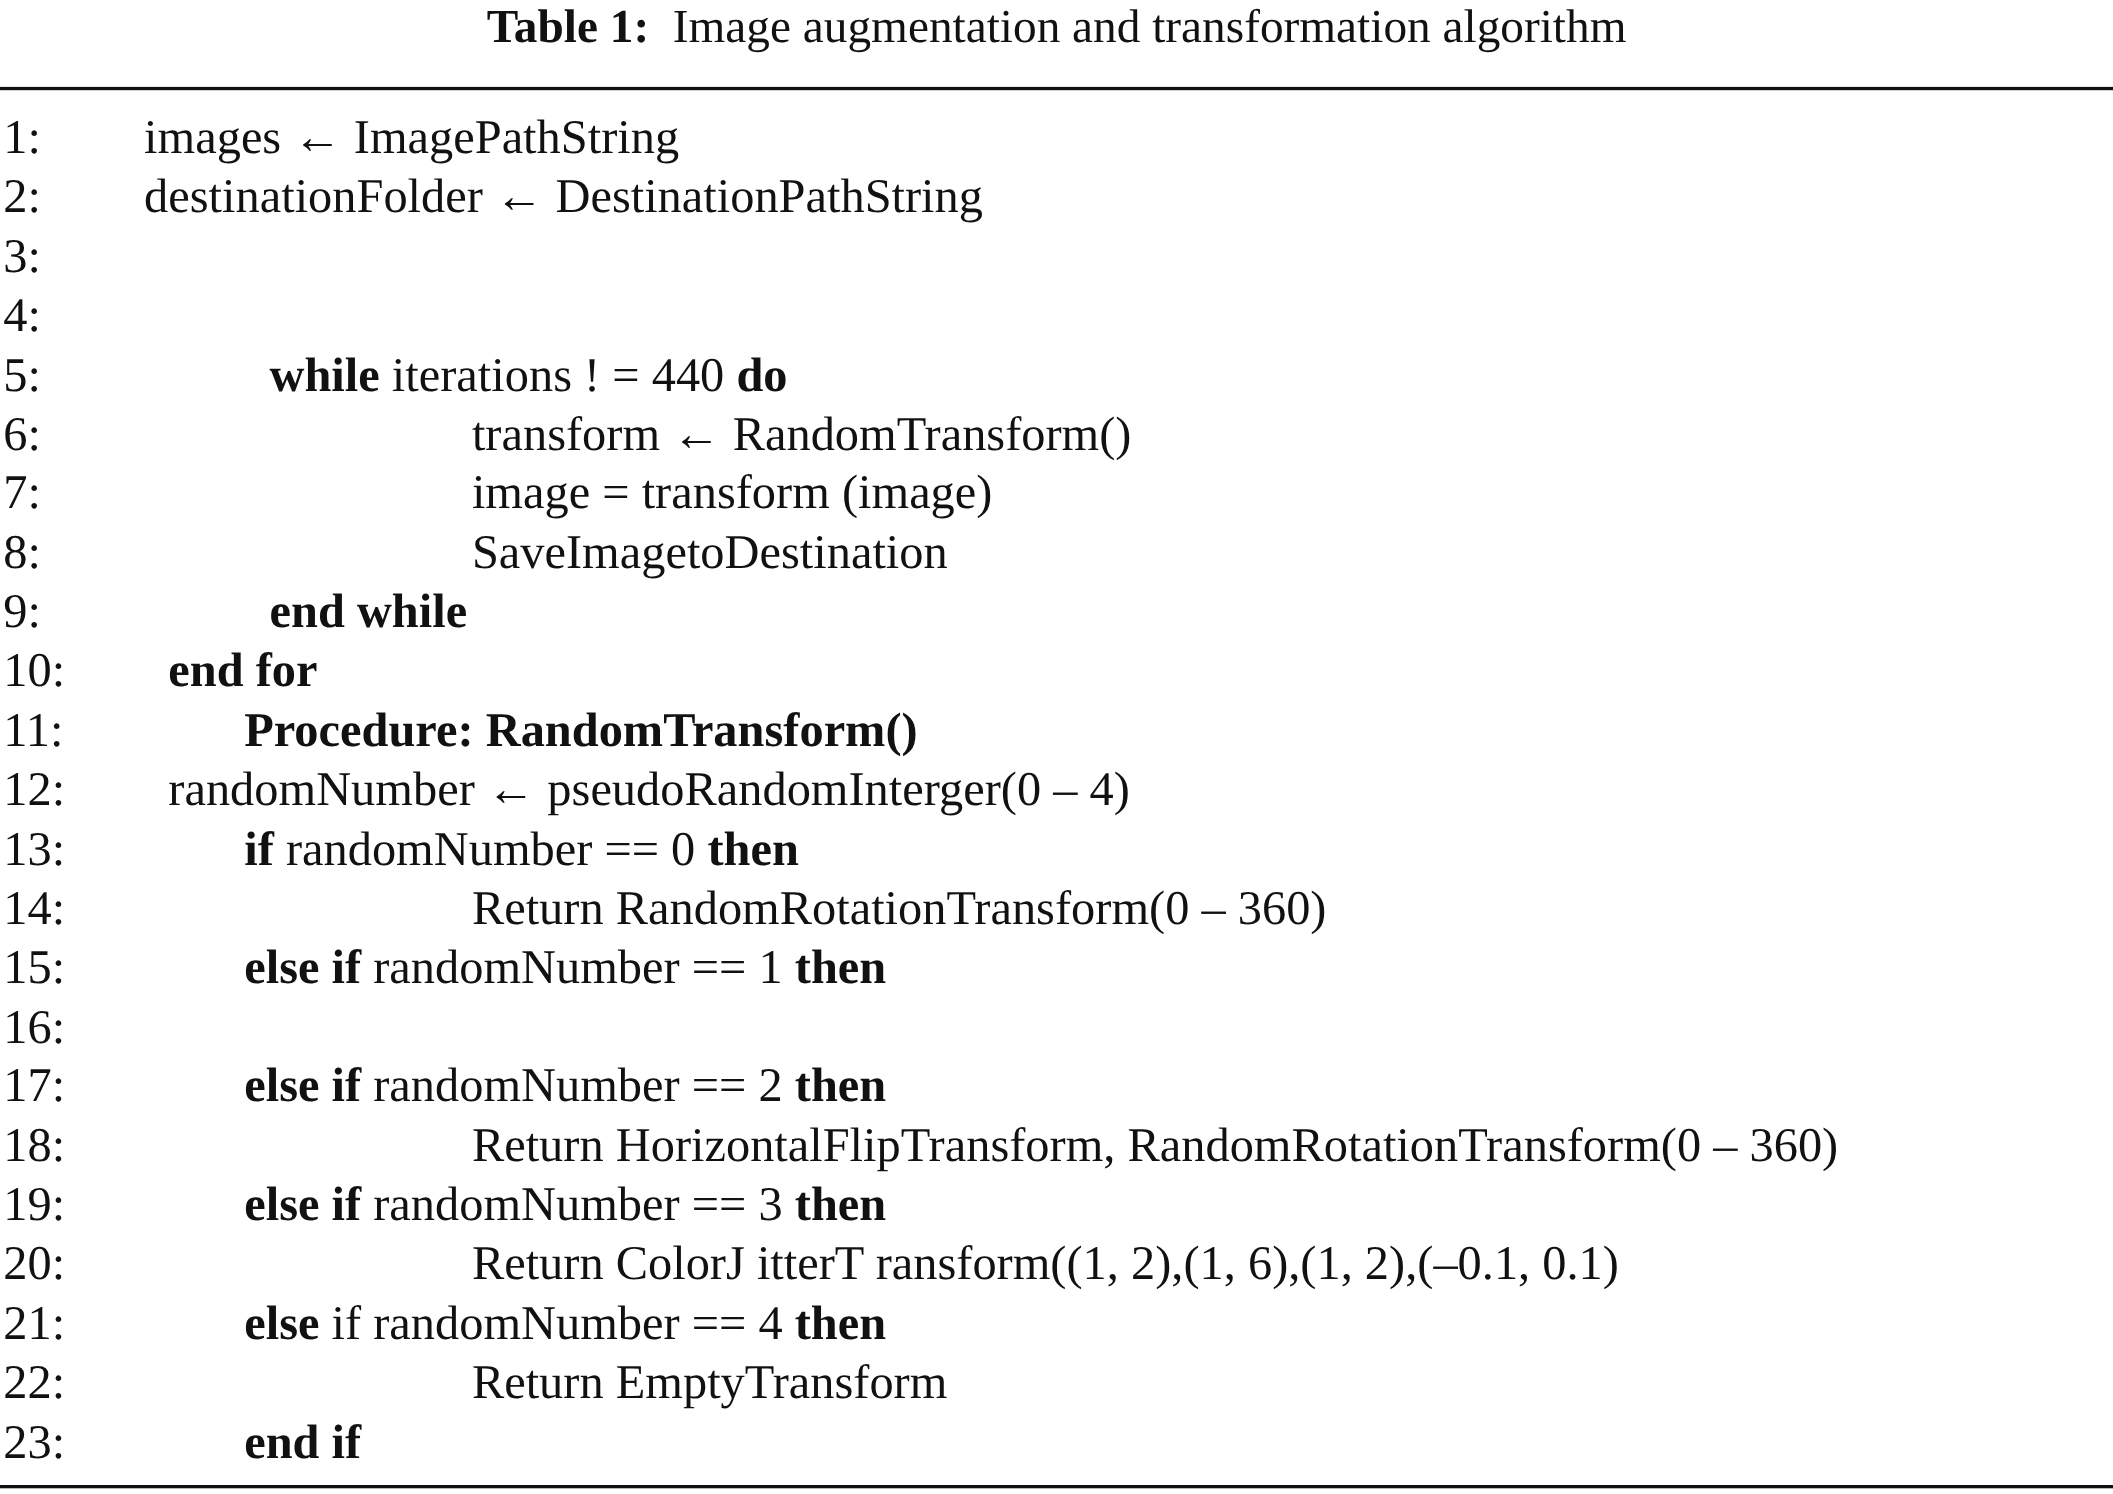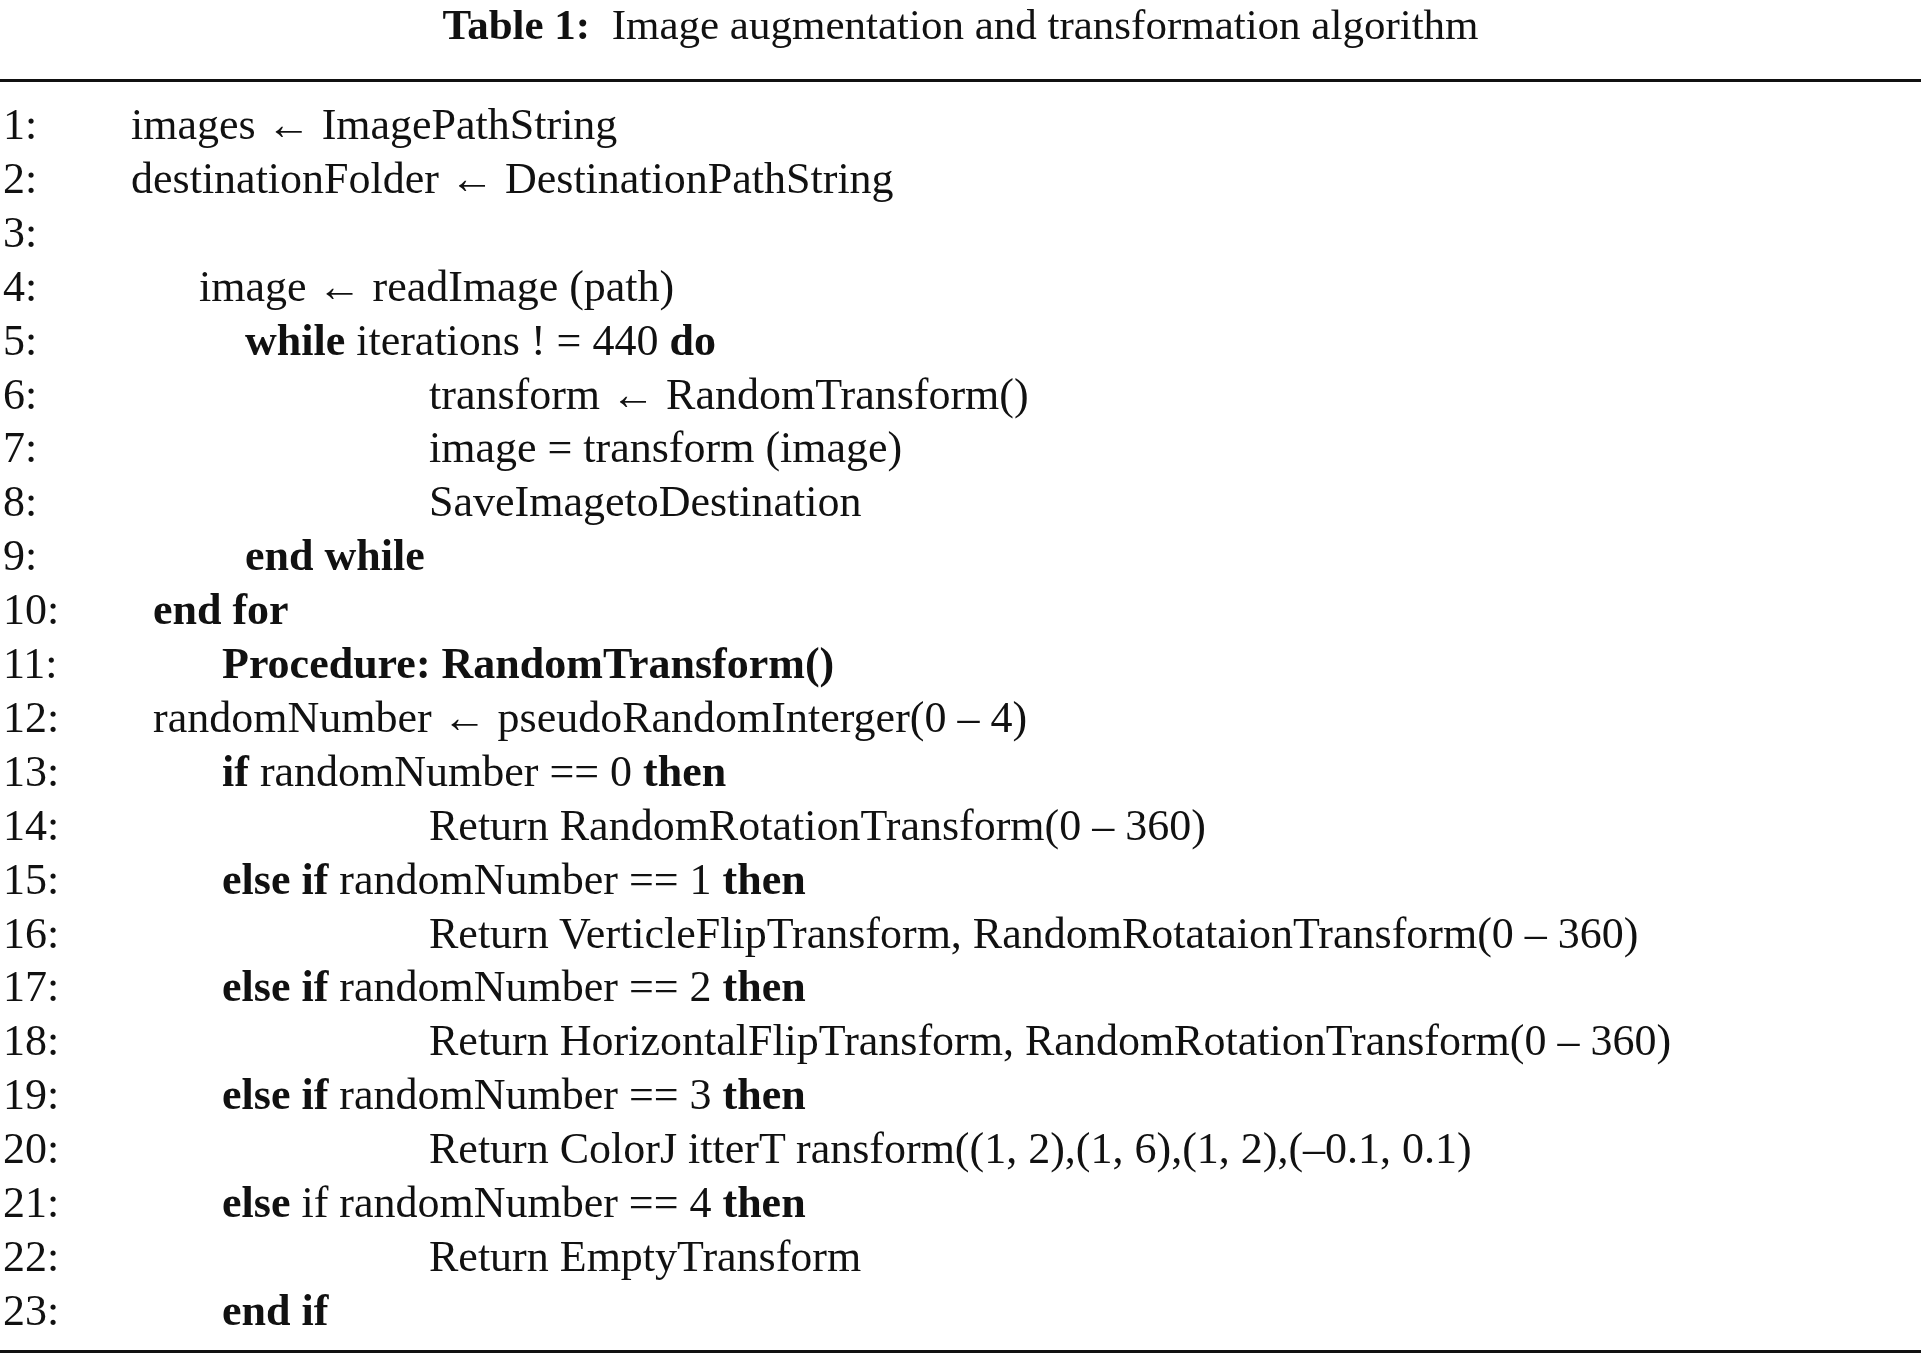--- a/index.html
+++ b/index.html
@@ -33,21 +33,20 @@
     </div>
     <div class="line" style="top: 151.9px;">
       <span class="num">2:</span>
       <span class="code" style="left: 131px;"><span>destinationFolder ← DestinationPathString</span></span>
     </div>
     <div class="line" style="top: 205.8px;">
       <span class="num">3:</span>
     </div>
     <div class="line" style="top: 259.7px;">
       <span class="num">4:</span>
-      <span class="code" style="left: 199px;"><span>image ← readImage (path)</span></span>
     </div>
     <div class="line" style="top: 313.6px;">
       <span class="num">5:</span>
       <span class="code" style="left: 245px;"><span class="kw">while</span><span> iterations ! = 440 </span><span class="kw">do</span></span>
     </div>
     <div class="line" style="top: 367.5px;">
       <span class="num">6:</span>
       <span class="code" style="left: 429px;"><span>transform ← RandomTransform()</span></span>
     </div>
     <div class="line" style="top: 421.4px;">
@@ -81,21 +80,20 @@
     <div class="line" style="top: 798.7px;">
       <span class="num">14:</span>
       <span class="code" style="left: 429px;"><span>Return RandomRotationTransform(0 – 360)</span></span>
     </div>
     <div class="line" style="top: 852.6px;">
       <span class="num">15:</span>
       <span class="code" style="left: 222px;"><span class="kw">else if</span><span> randomNumber == 1 </span><span class="kw">then</span></span>
     </div>
     <div class="line" style="top: 906.5px;">
       <span class="num">16:</span>
-      <span class="code" style="left: 429px;"><span>Return VerticleFlipTransform, RandomRotataionTransform(0 – 360)</span></span>
     </div>
     <div class="line" style="top: 960.4px;">
       <span class="num">17:</span>
       <span class="code" style="left: 222px;"><span class="kw">else if</span><span> randomNumber == 2 </span><span class="kw">then</span></span>
     </div>
     <div class="line" style="top: 1014.3px;">
       <span class="num">18:</span>
       <span class="code" style="left: 429px;"><span>Return HorizontalFlipTransform, RandomRotationTransform(0 – 360)</span></span>
     </div>
     <div class="line" style="top: 1068.2px;">

